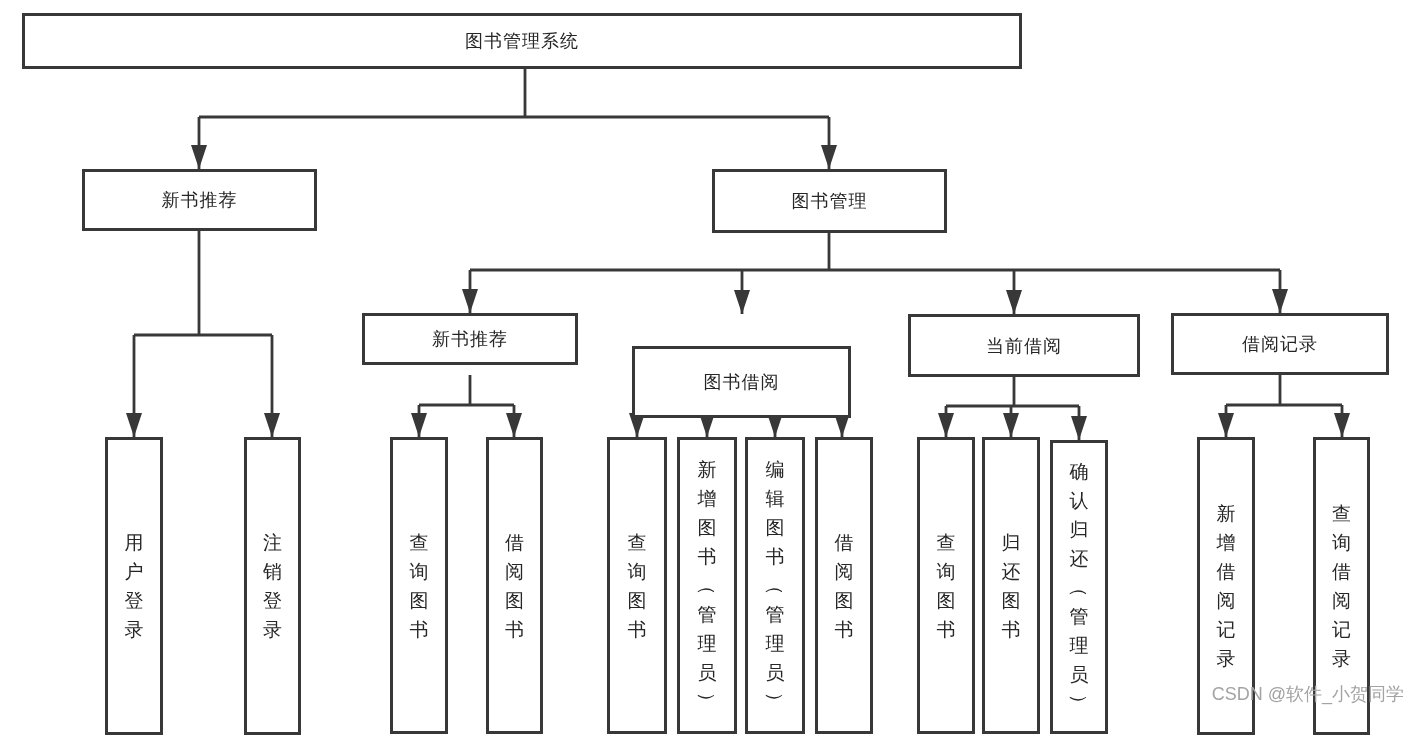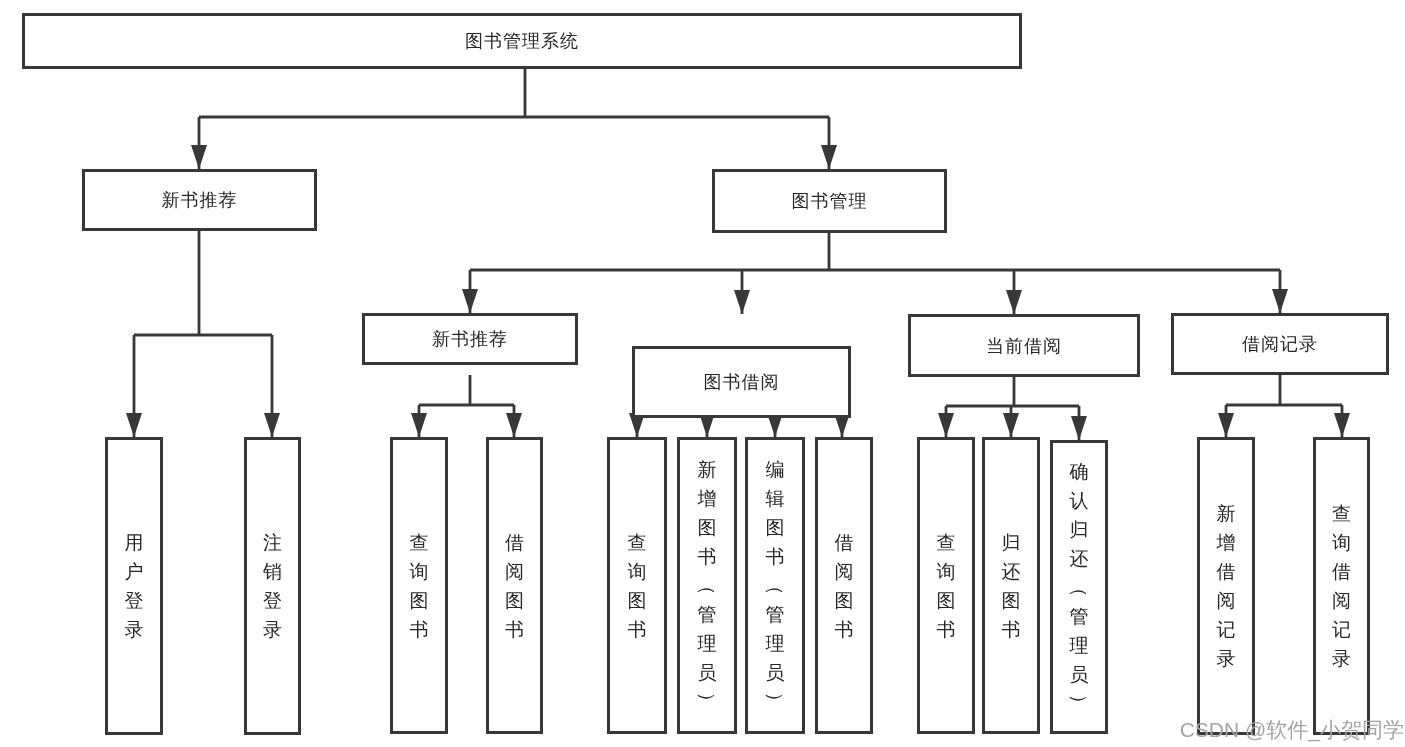--- a/index.html
+++ b/index.html
@@ -19,21 +19,21 @@
     font-size:18px;color:var(--text);z-index:2;letter-spacing:1px;
   }
   .vbox{
     position:absolute;box-sizing:border-box;border:3px solid var(--border);
     background:#fff;display:flex;flex-direction:column;align-items:center;
     justify-content:center;font-size:19px;color:var(--text);z-index:2;
   }
   .vbox .ch{display:block;height:29px;line-height:29px;text-align:center;}
   .vbox .ch.paren{transform:rotate(90deg);}
   #watermark{
-    position:absolute;top:716px;right:1px;z-index:5;font-size:21px;
+    position:absolute;top:682px;right:1px;z-index:5;font-size:18px;
     color:var(--wm);white-space:nowrap;z-index:6;
   }
 </style>
 </head>
 <body>
 
 <div id="canvas">
 
   <svg id="connectors" width="1405" height="747">
     <defs>

